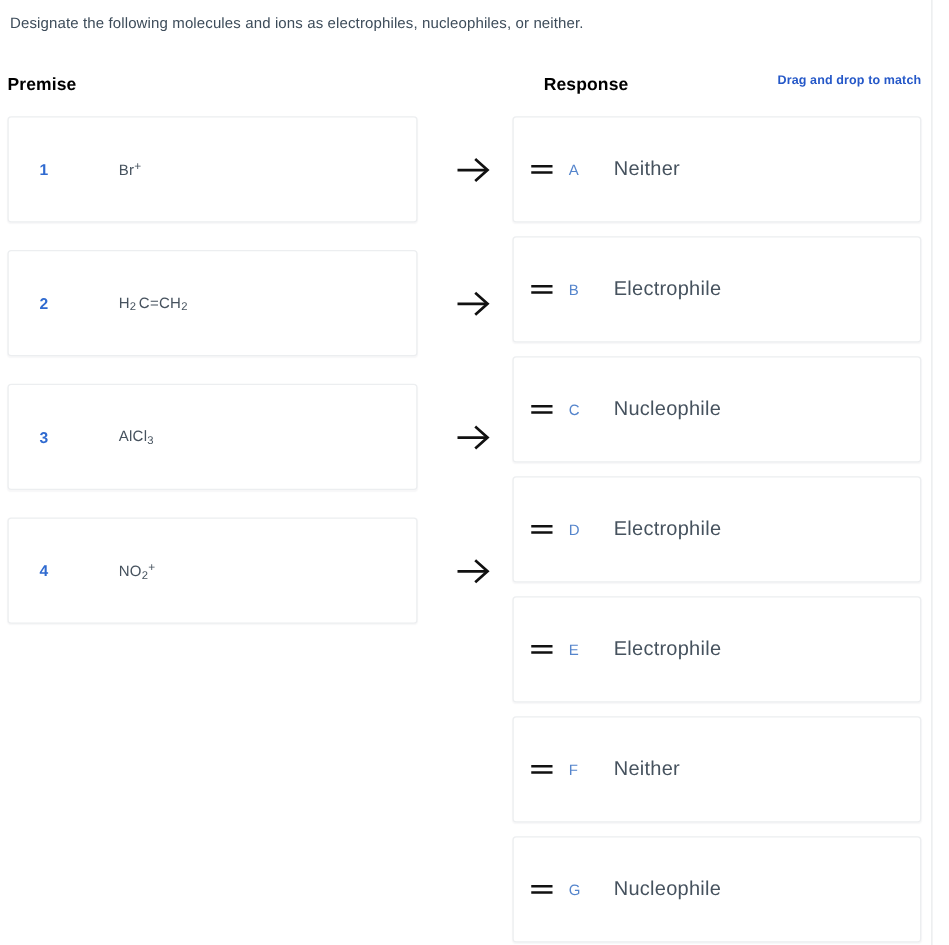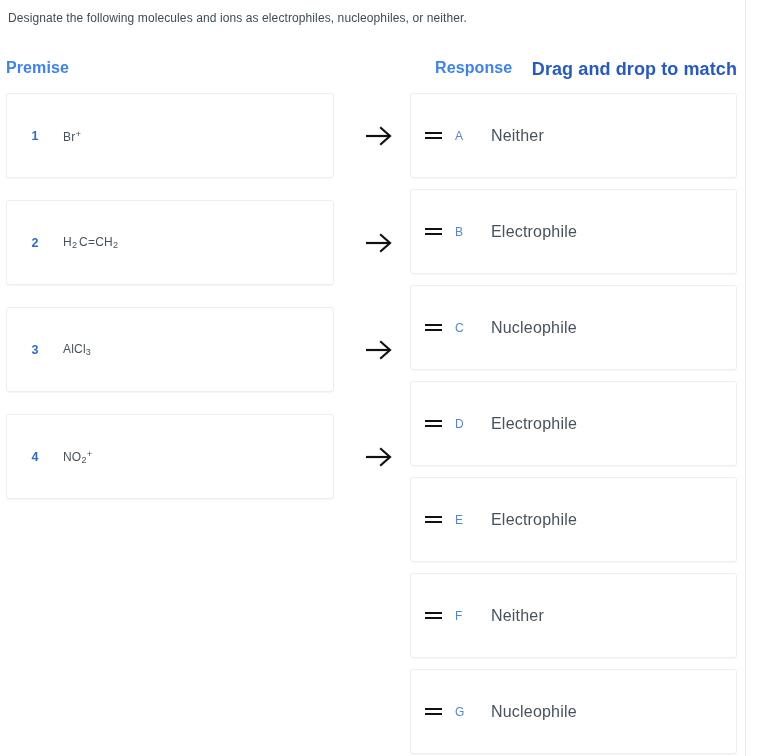--- a/index.html
+++ b/index.html
@@ -26,31 +26,31 @@
   .instruction {
     position: absolute;
     left: 8px; top: 11px;
     font-size: 12px;
     color: #3d4c5a;
     letter-spacing: .1px;
     white-space: nowrap;
   }
   .col-header {
     position: absolute;
-    font-size: 16px;
+    font-size: 14px;
     font-weight: bold;
-    color: #3b82f6;
+    color: #000000;
     letter-spacing: .1px;
   }
   .col-header.premise  { left: 6px;  top: 59px; }
   .col-header.response { left: 410px; top: 59px; margin-left: 25px; }
   .hint {
     position: absolute;
     right: 22px; top: 59px;
-    font-size: 18px;
+    font-size: 10px;
     font-weight: bold;
     color: #2558c8;
     letter-spacing: .1px;
     white-space: nowrap;
   }
 
   
   .premise-col {
     position: absolute;
     left: 6px; top: 93px;
@@ -77,20 +77,21 @@
     text-align: center;
     font-size: 12.5px;
     font-weight: bold;
     color: #2f6ad0;
     flex: none;
   }
   .premise-formula {
     font-size: 12px;
     color: #46525e;
     letter-spacing: .2px;
+    margin-left: 32px;
   }
   .premise-formula sub { font-size: 9px; vertical-align: -2px; }
   .premise-formula sup { font-size: 9.5px; vertical-align: 4px; }
   .gap { display: inline-block; width: 2px; }
 
   .arrow {
     position: absolute;
     left: 358px;
     top: 30px;
     width: 30px; height: 26px;

